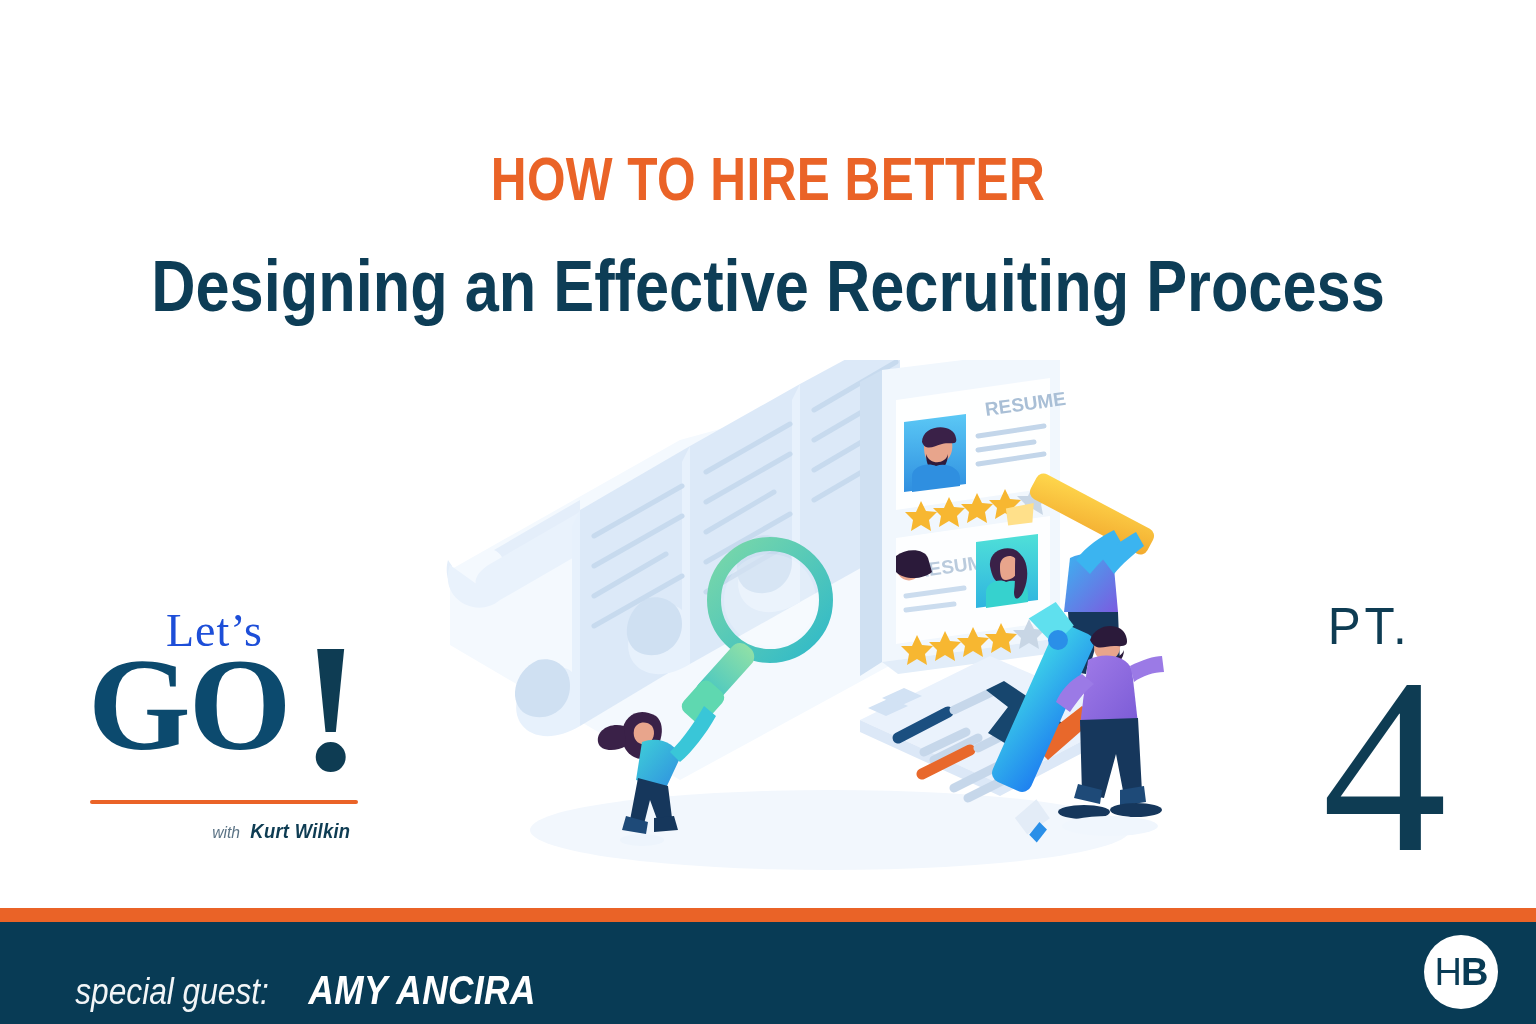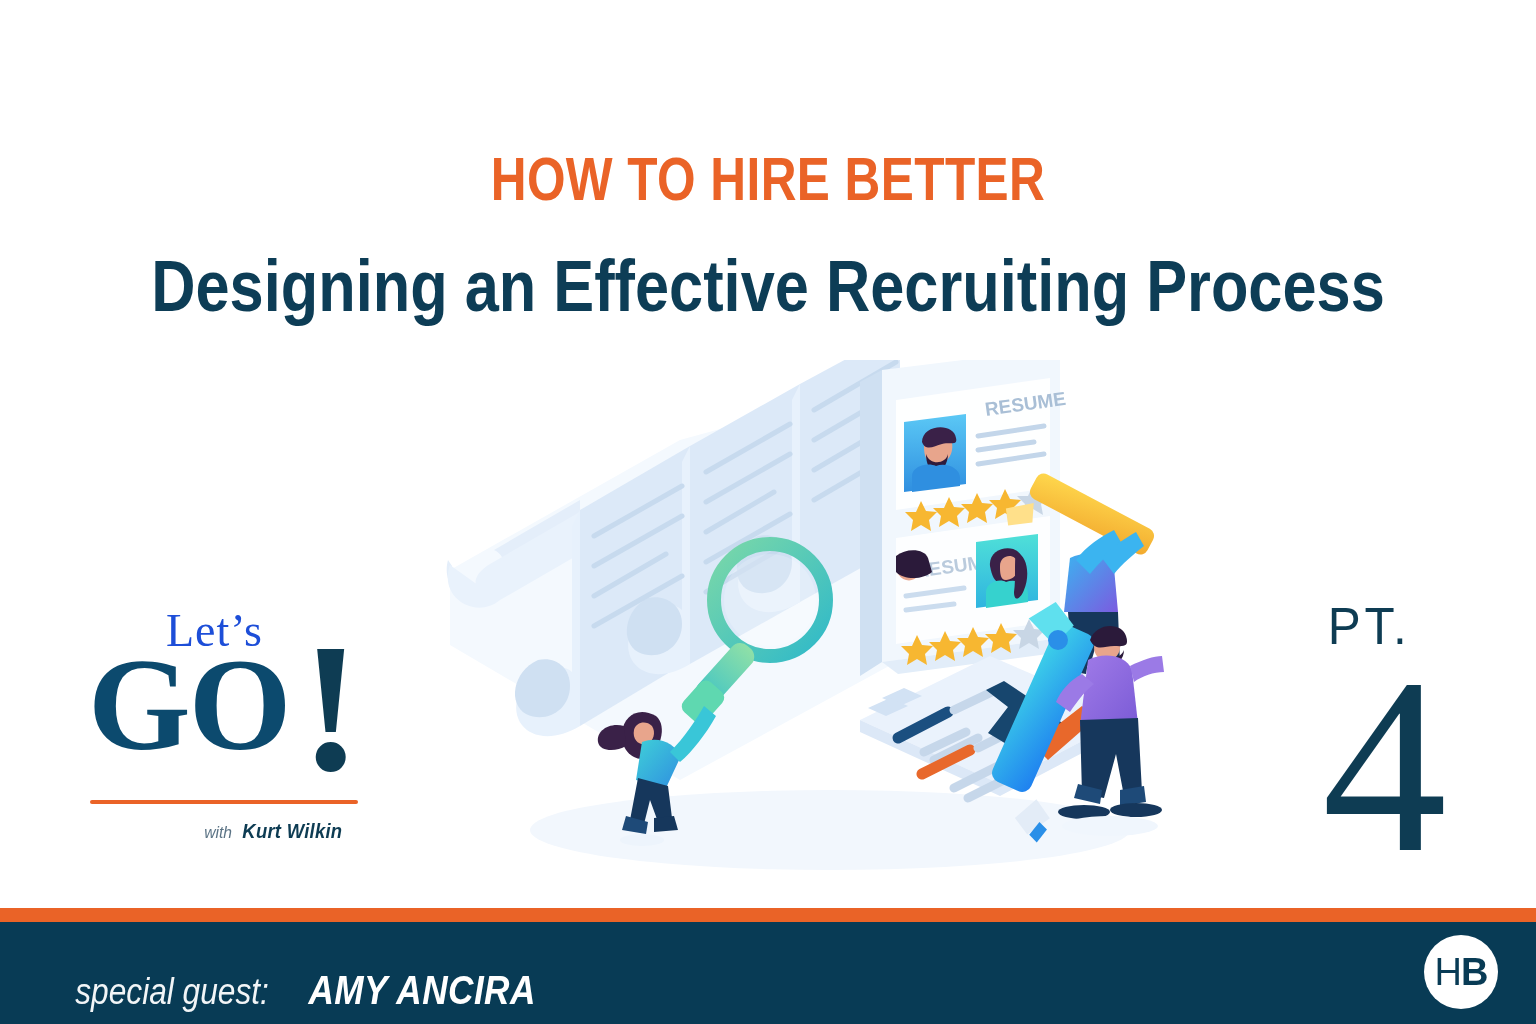--- a/index.html
+++ b/index.html
@@ -39,21 +39,21 @@
   .logo-bang {
     position:absolute; left:212px; top:30px;
     font-family:"Liberation Serif", serif; font-weight:bold; font-size:185px;
     line-height:0.85; color:#0E3C53;
   }
   .logo-rule {
     position:absolute; left:2px; top:202px; width:268px; height:4px;
     background:#EA6327; border-radius:2px;
   }
   .logo-with {
-    position:absolute; right:16px; top:222px;
+    position:absolute; right:8px; top:222px;
     white-space:nowrap; font-size:18px; color:#0E3C53;
   }
   .logo-with .w {
     font-style:italic; font-weight:normal; color:#5B7385; font-size:17px;
     transform:scaleX(0.92); display:inline-block;
   }
   .logo-with .n {
     font-style:italic; font-weight:bold; color:#0E3C53; font-size:20px;
     transform:scaleX(0.92); display:inline-block; letter-spacing:0.3px;
   }

